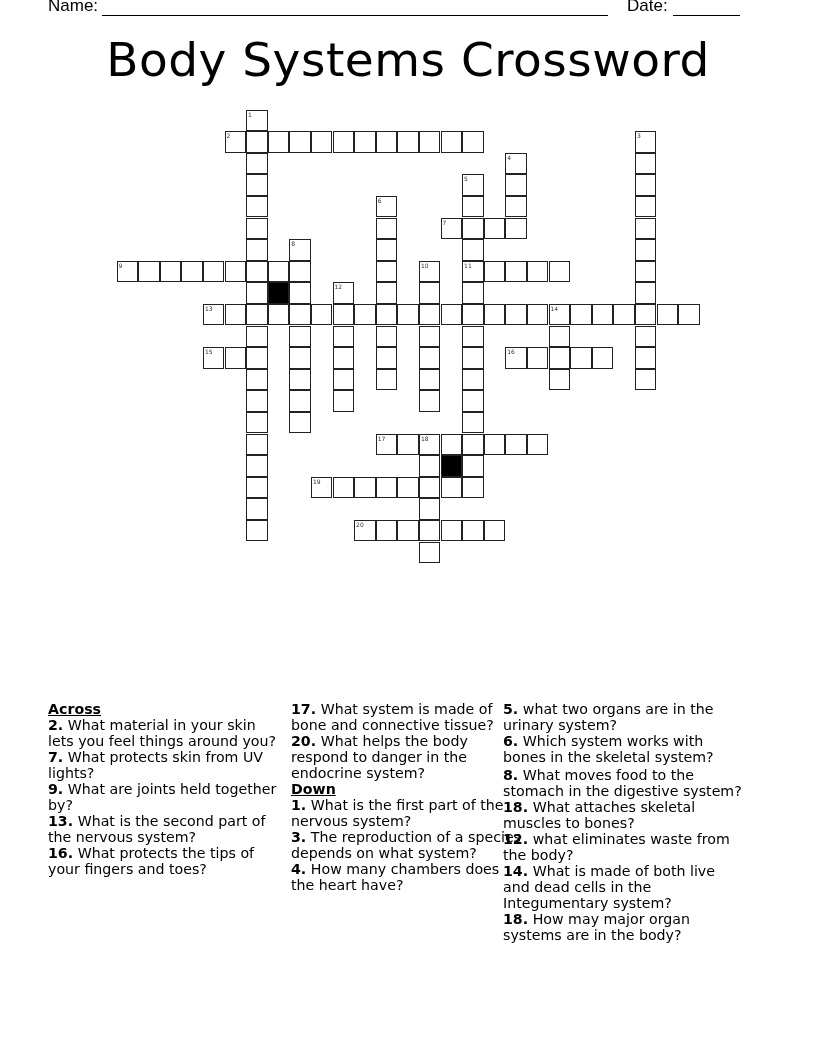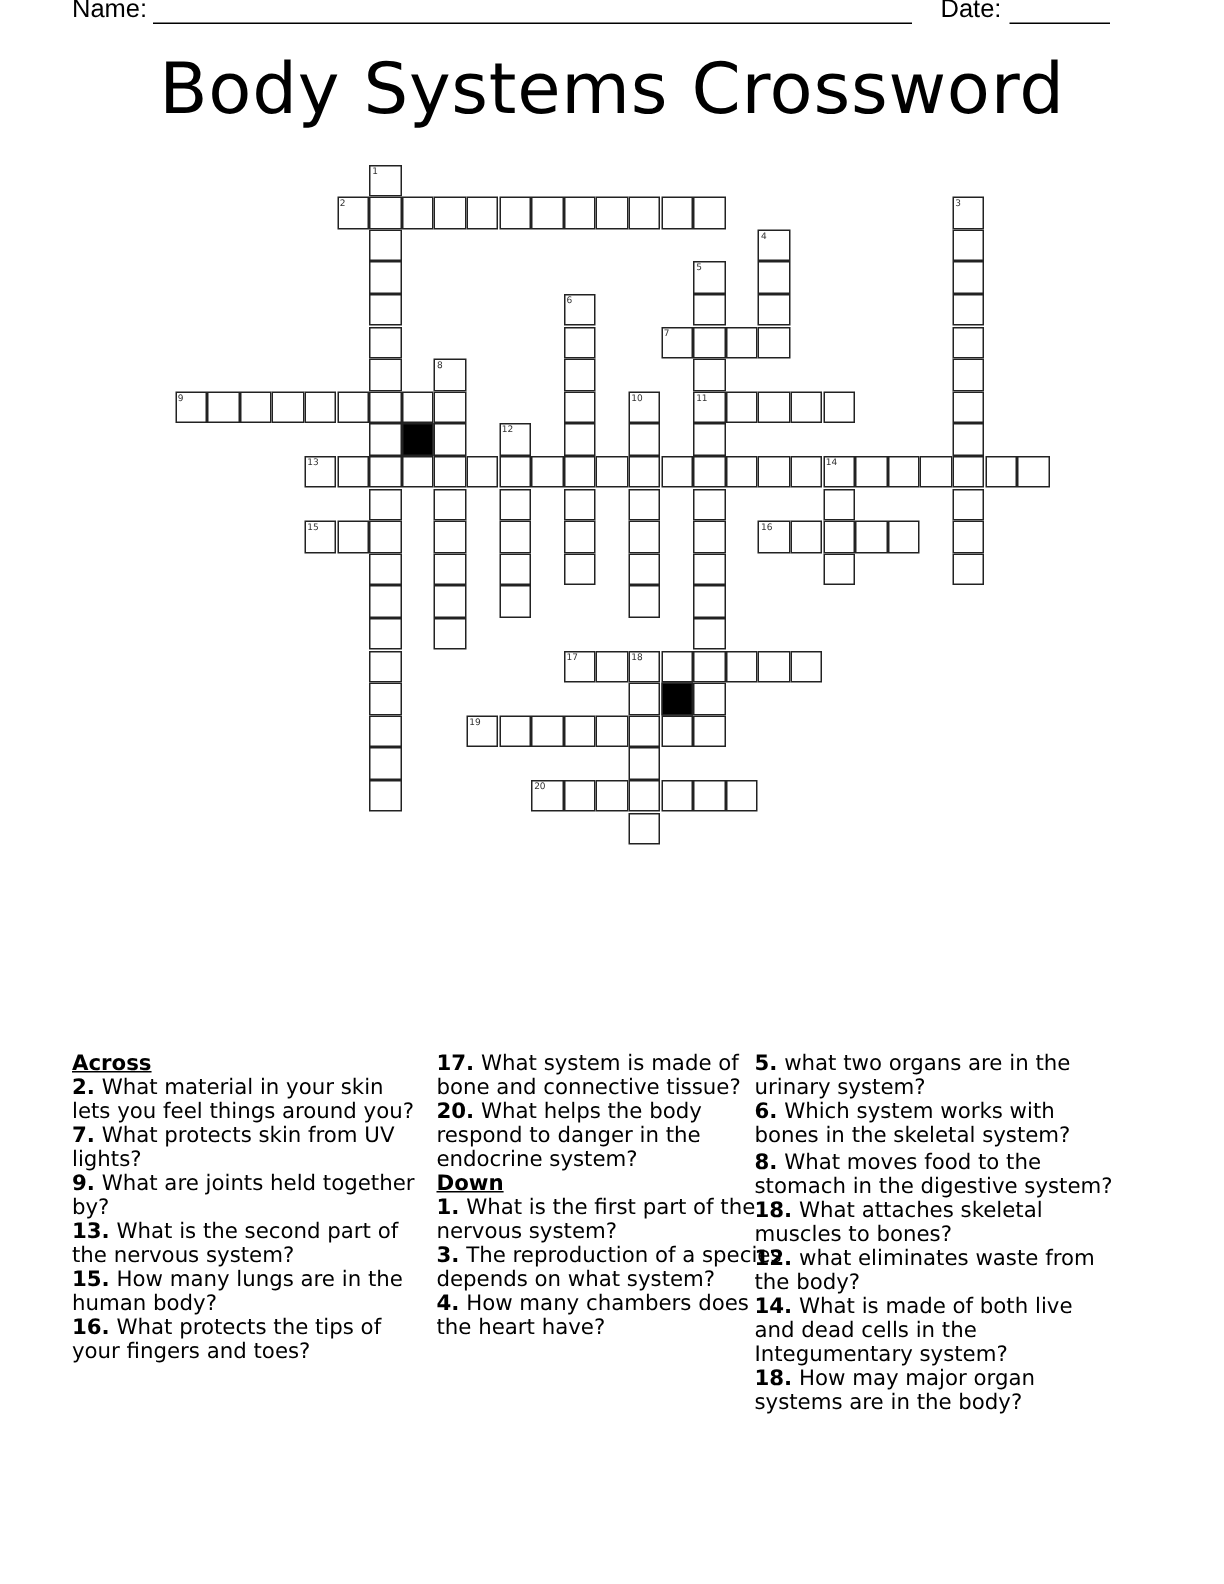--- a/index.html
+++ b/index.html
@@ -233,21 +233,20 @@
     <div class="cell black" style="left: 151.2px; top: 172.8px;"></div>
     <div class="cell black" style="left: 324px; top: 345.6px;"></div>
   </div>
 
 <div class="clues col1">
   <div class="heading">Across</div>
   <div class="clue"><b>2.</b> <span>What material in your skin lets you feel things around you?</span></div>
   <div class="clue"><b>7.</b> <span>What protects skin from UV lights?</span></div>
   <div class="clue"><b>9.</b> <span>What are joints held together by?</span></div>
   <div class="clue"><b>13.</b> <span>What is the second part of the nervous system?</span></div>
-  <div class="clue"><b>15.</b> <span>How many lungs are in the human body?</span></div>
   <div class="clue"><b>16.</b> <span>What protects the tips of your fingers and toes?</span></div>
 </div>
 
 <div class="clues col2">
   <div class="clue"><b>17.</b> <span>What system is made of bone and connective tissue?</span></div>
   <div class="clue"><b>20.</b> <span>What helps the body respond to danger in the endocrine system?</span></div>
   <div class="heading">Down</div>
   <div class="clue"><b>1.</b> <span>What is the first part of the nervous system?</span></div>
   <div class="clue"><b>3.</b> <span>The reproduction of a species depends on what system?</span></div>
   <div class="clue"><b>4.</b> <span>How many chambers does the heart have?</span></div>

